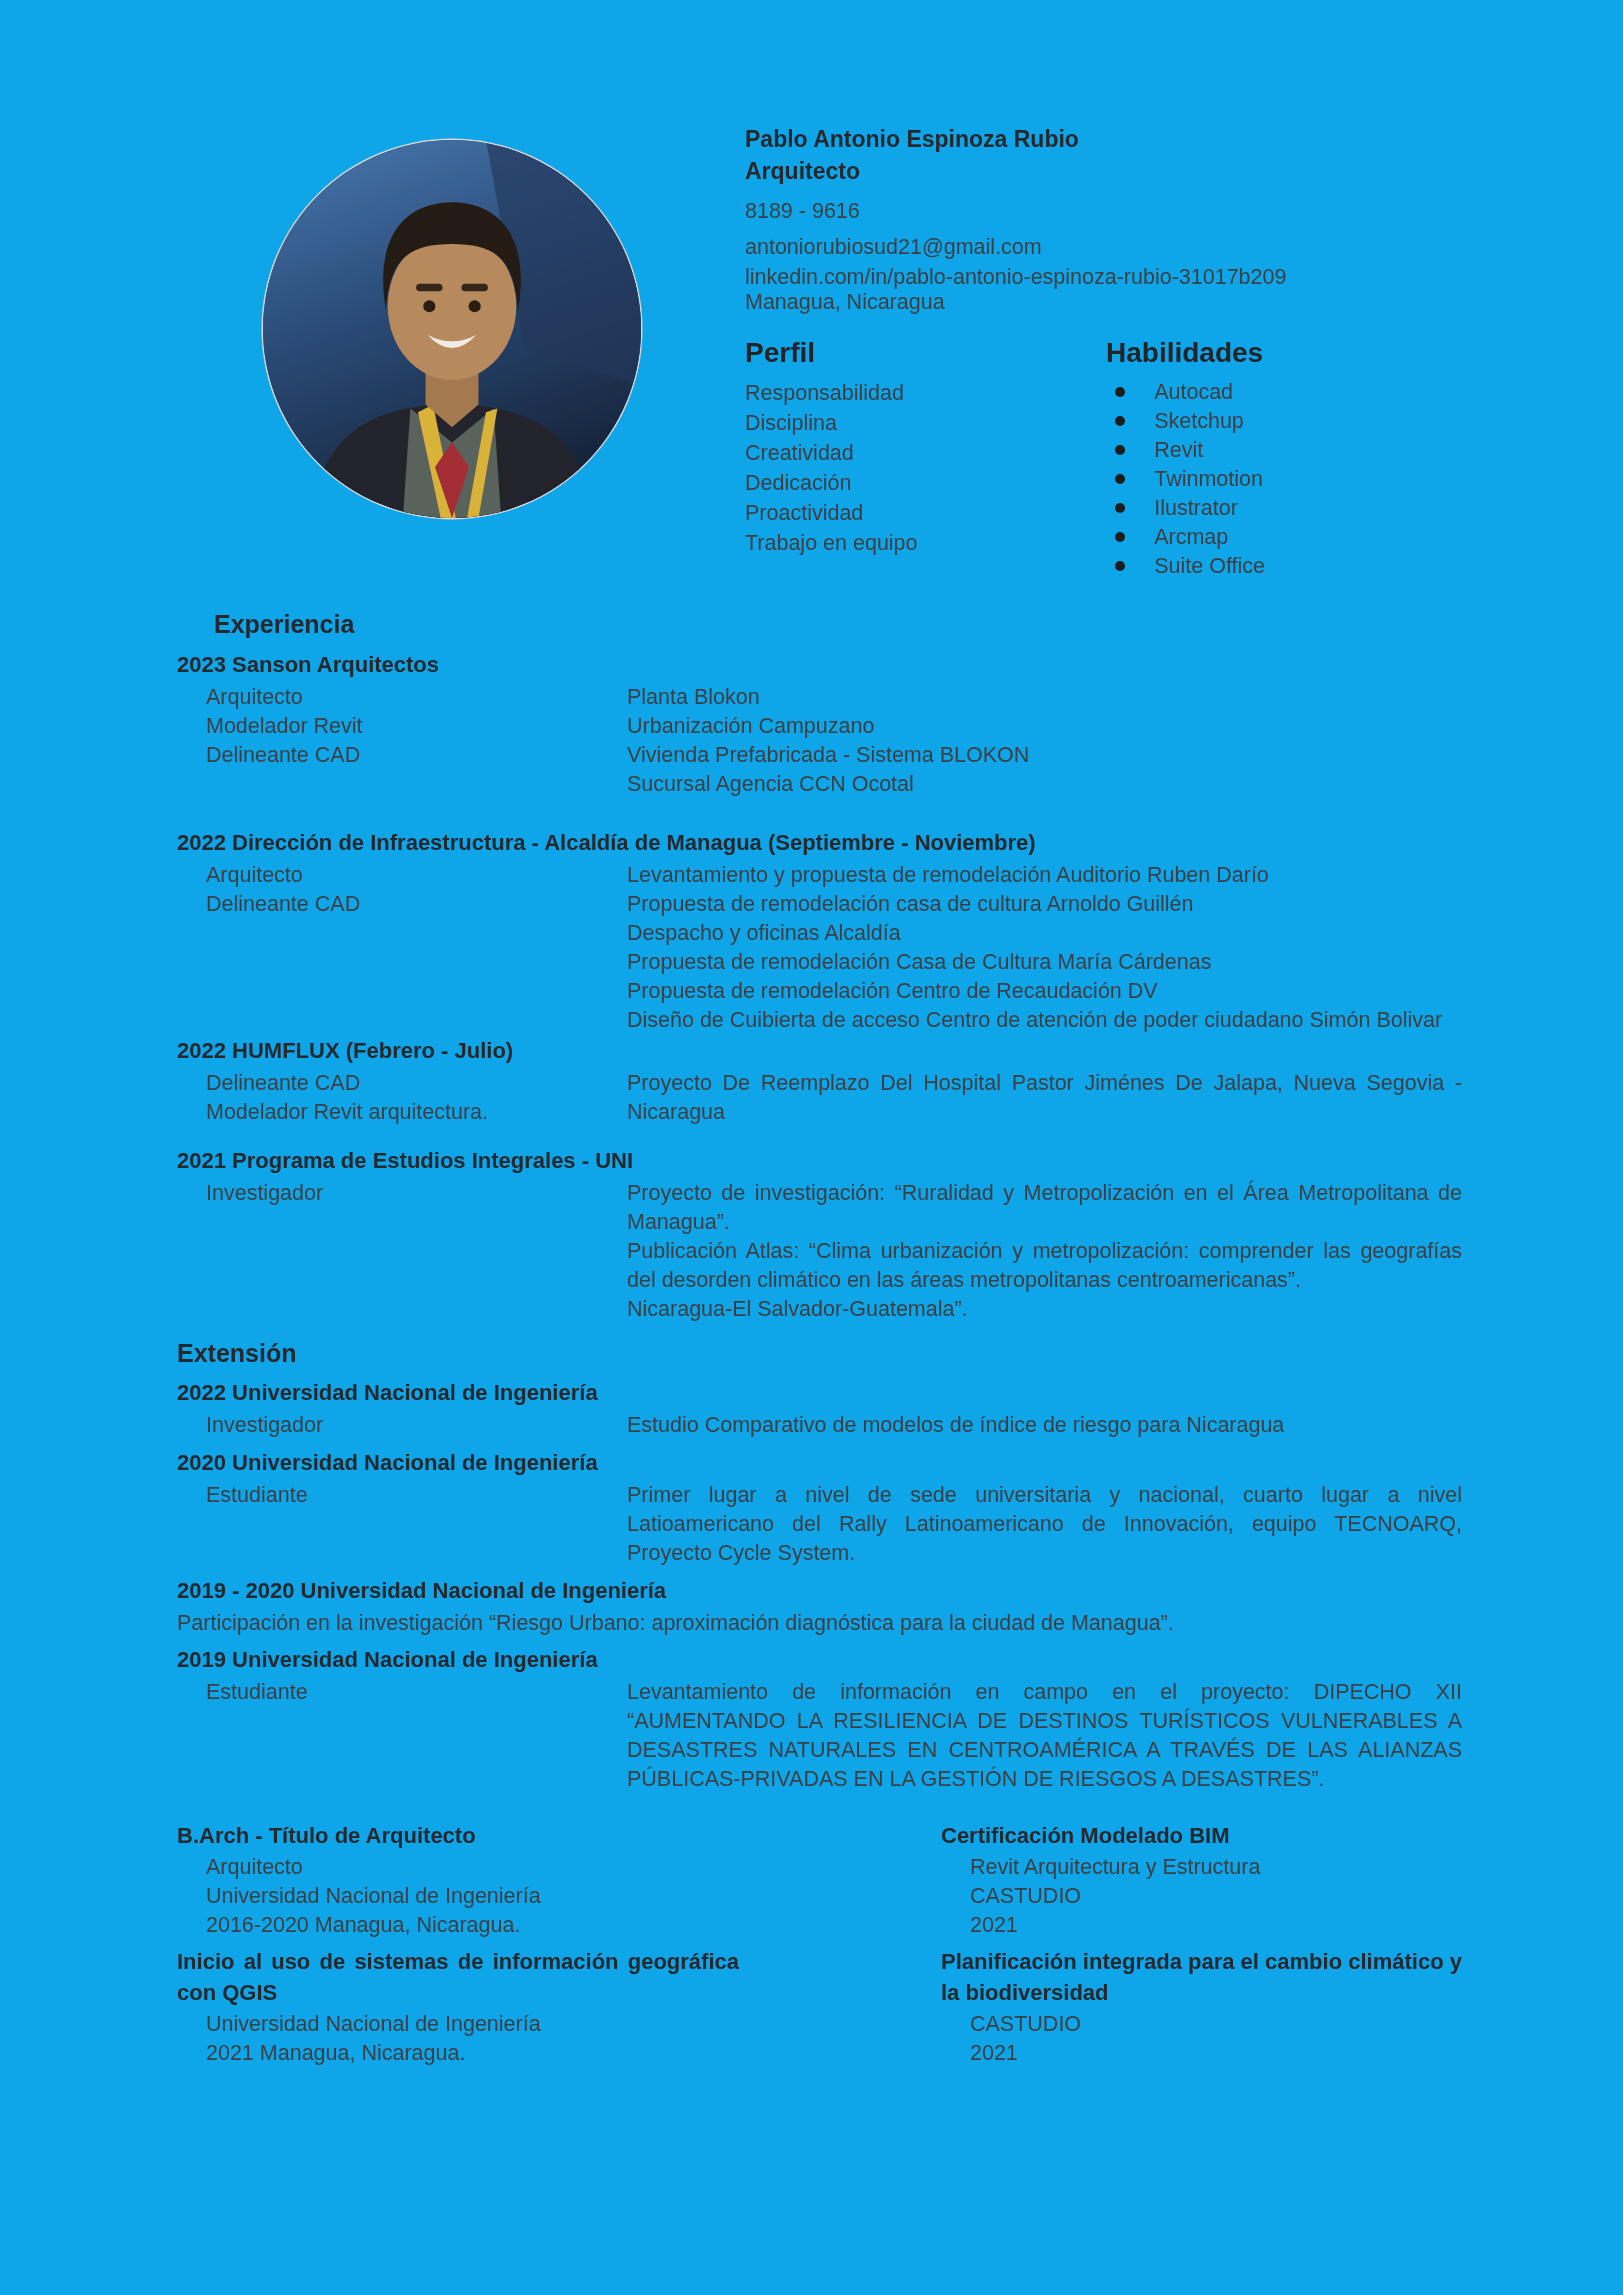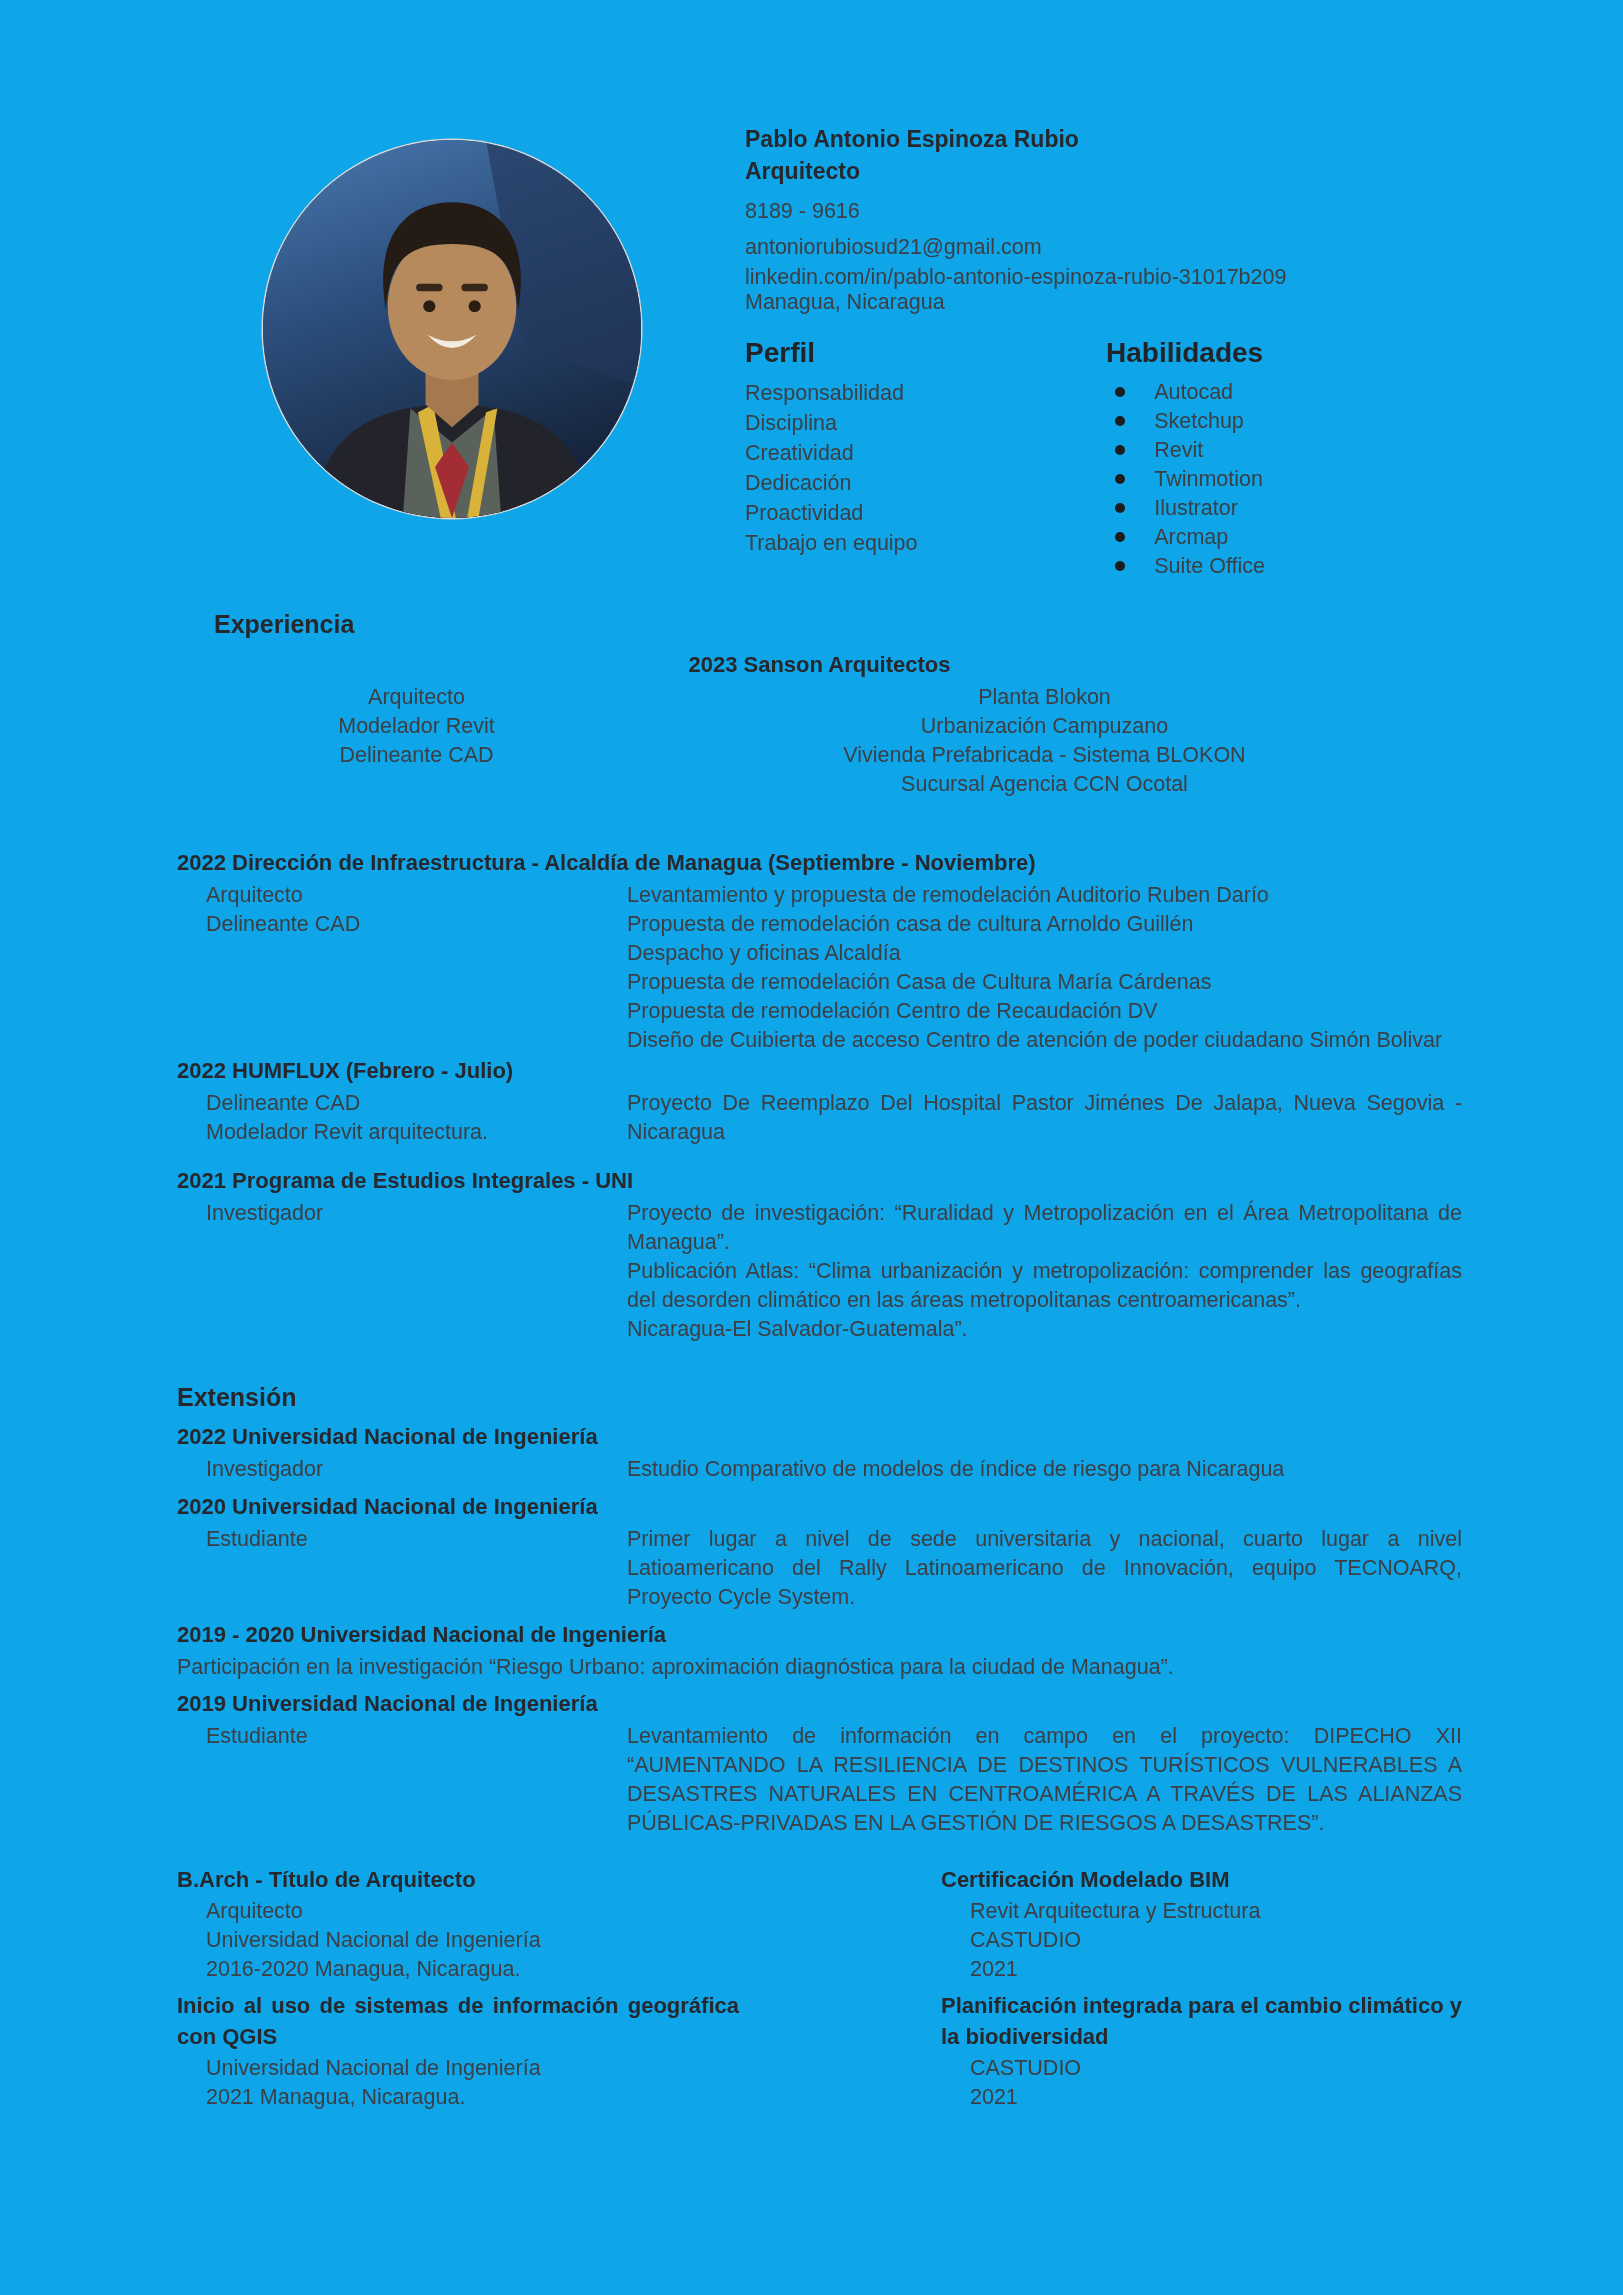--- a/index.html
+++ b/index.html
@@ -39,21 +39,21 @@
   .sec-head.indent { margin-left:37px; }
   .mb10 { margin-bottom:7.7px; } .mb8 { margin-bottom:6.1px; }
   .entry-title { font-size:22px; font-weight:bold; color:#26282d; line-height:31px; }
   .entry-title.just { text-align:justify; }
   .entry-body { display:flex; margin-top:3.1px; }
   .roles { width:450px; padding-left:29px; flex-shrink:0; }
   .details { flex:1; }
   .line { font-size:21.5px; line-height:29px; }
   .just { text-align:justify; }
   .gap0{margin-bottom:0;} .gap8{margin-bottom:6.1px;} .gap10{margin-bottom:7.7px;}
-  .gap24{margin-bottom:18.4px;} .gap36{margin-bottom:36px;} .gap44{margin-bottom:48px;text-align:center;}
+  .gap24{margin-bottom:18.4px;} .gap36{margin-bottom:12px;} .gap44{margin-bottom:28px;}
   
   .edu-grid { display:flex; margin-top:26px;gap:48px; }
   .edu-left { width:716px; padding-right:154px; flex-shrink:0; }
   .edu-right { flex:1; }
   .edu-entry { margin-bottom:6.1px; }
   .edu-lines { padding-left:29px; margin-top:2.3px; }
 </style>
 </head>
 <body>
 

